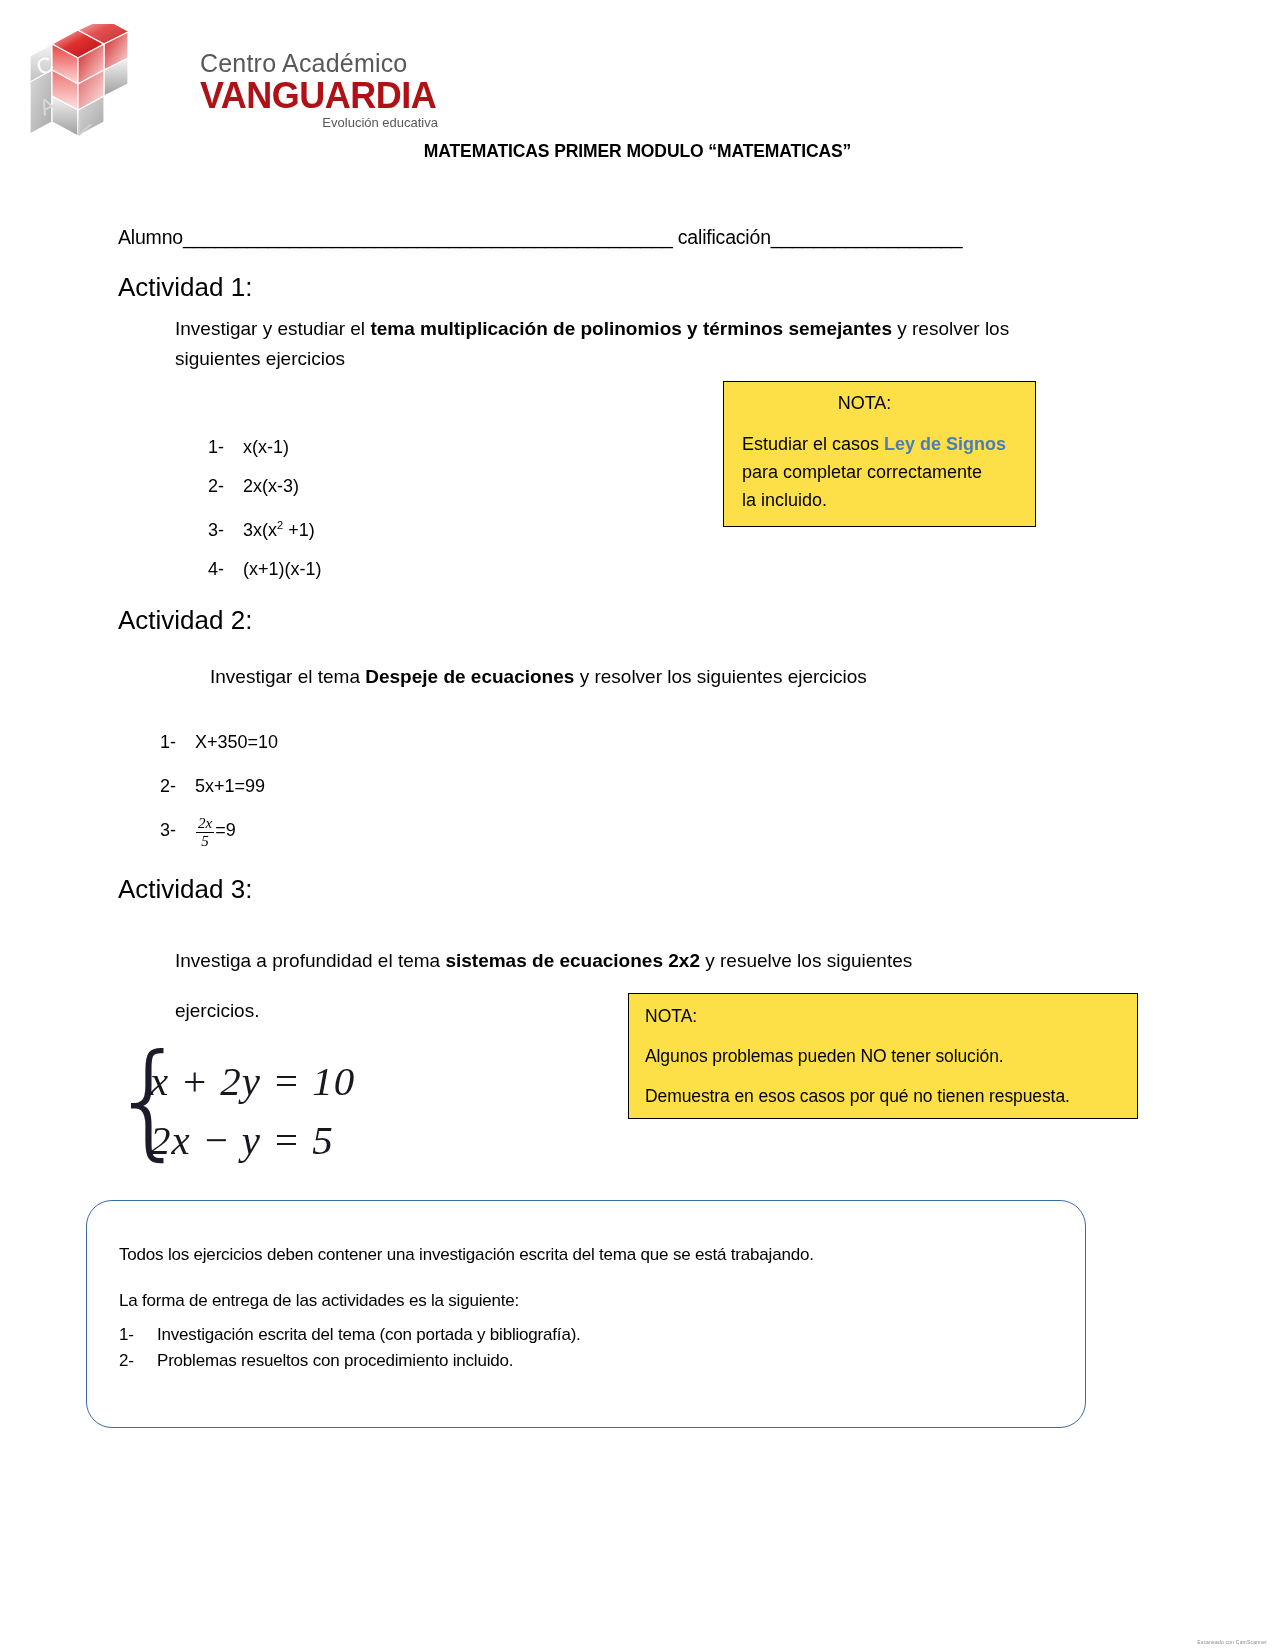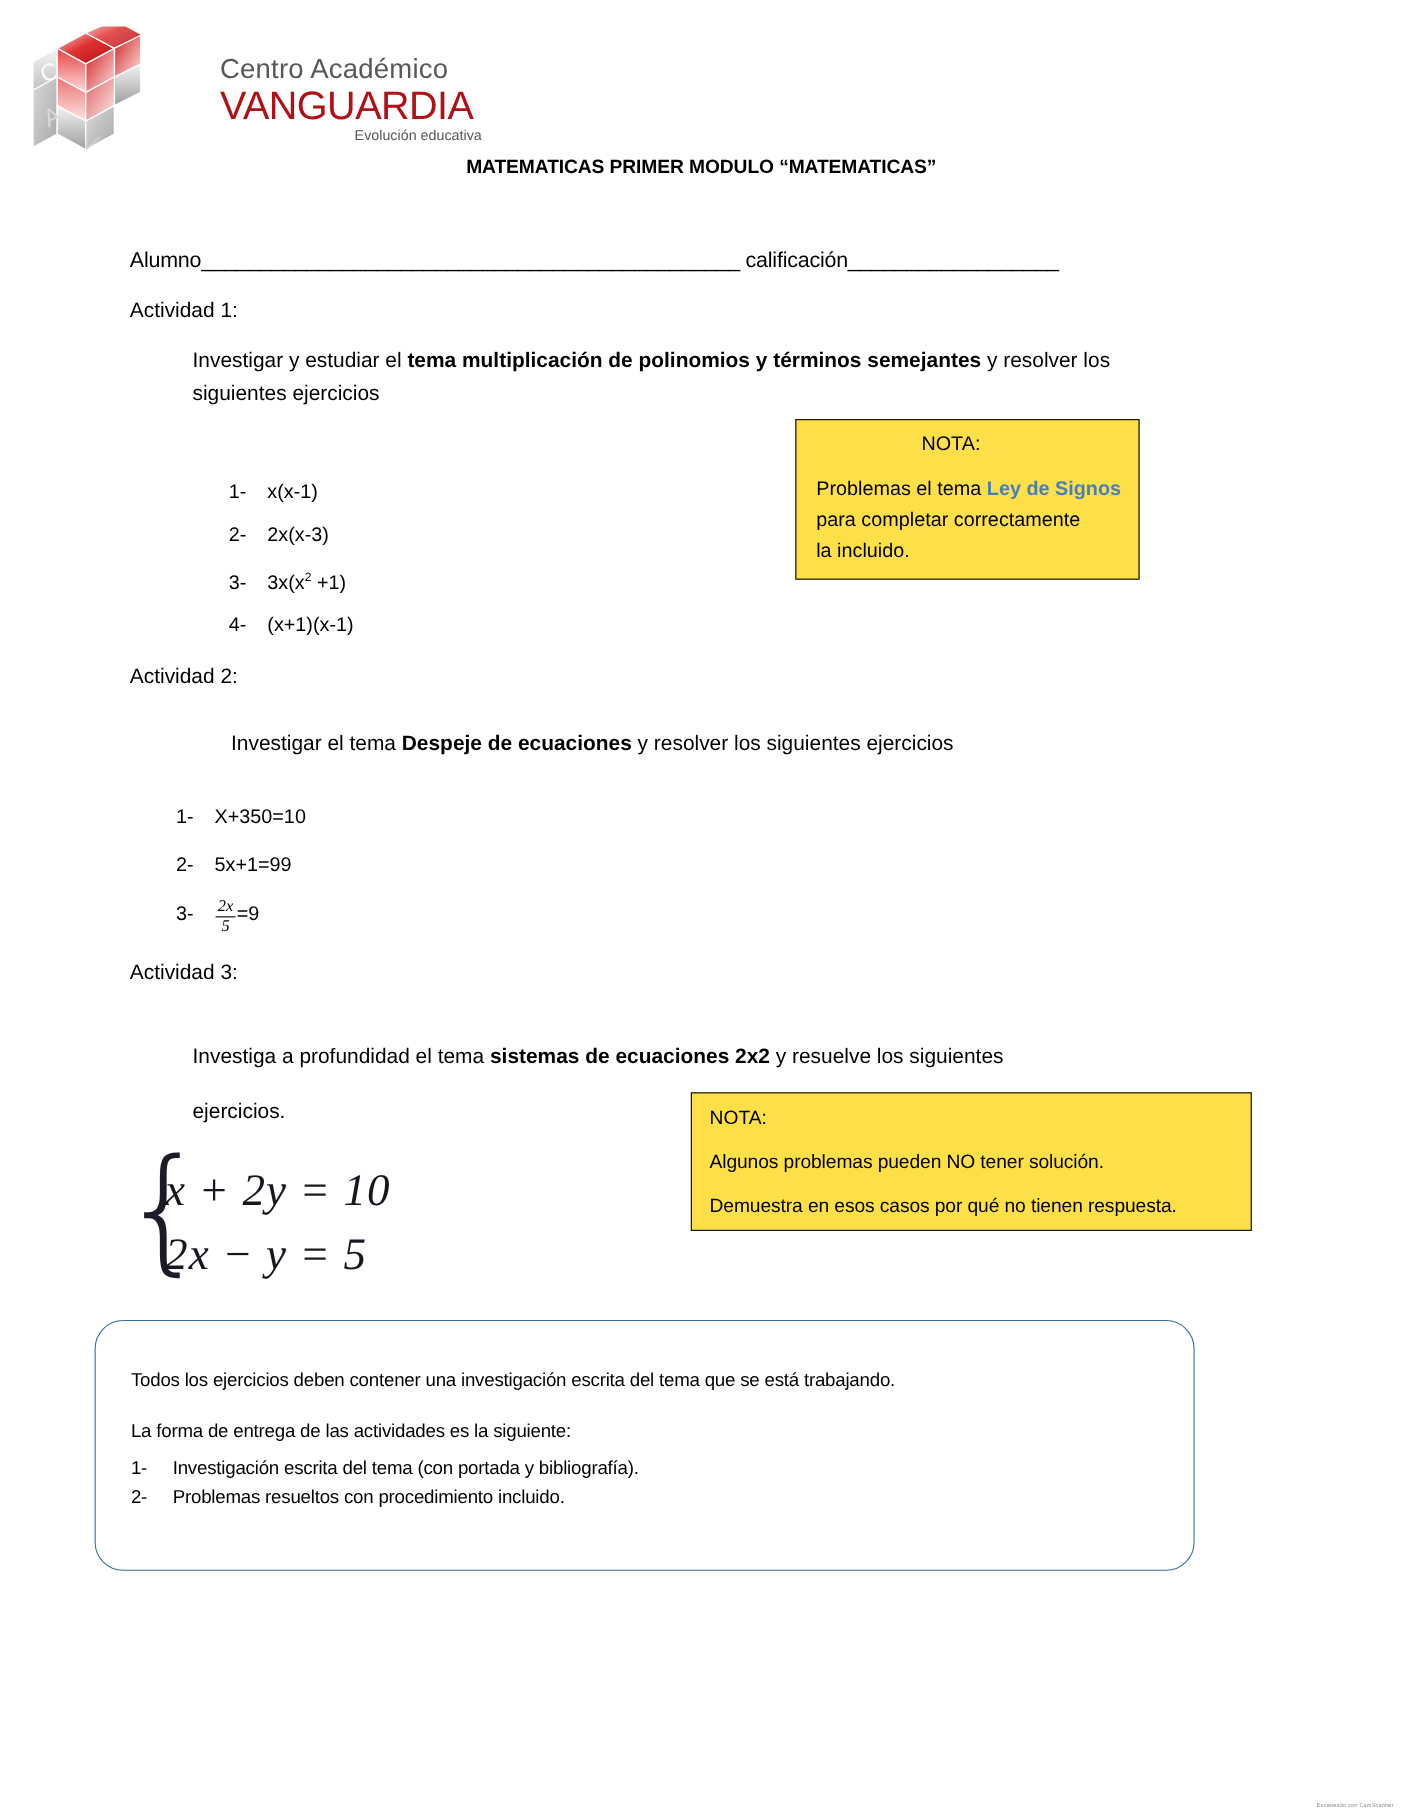--- a/index.html
+++ b/index.html
@@ -54,21 +54,21 @@
   }
   .logo-line1 {
     font-size: 25px;
     color: #58585a;
     letter-spacing: 0.2px;
     line-height: 27px;
     font-family: "Liberation Sans", sans-serif;
   }
   .logo-line2 {
     font-size: 36px;
-    font-weight: normal;
+    font-weight: bold;
     color: #b01116;
     letter-spacing: -0.5px;
     line-height: 38px;
     font-family: "Liberation Sans", sans-serif;
   }
   .logo-line3 {
     font-size: 13px;
     color: #58585a;
     text-align: right;
     padding-right: 2px;
@@ -90,21 +90,21 @@
   .abs { position: absolute; }
 
   .line-alumno {
     left: 118px;
     top: 226px;
     font-size: 19.5px;
     letter-spacing: -0.2px;
     white-space: nowrap;
   }
   .act-head {
-    font-size: 19px;
+    font-size: 26px;
     left: 118px;
   }
   .para {
     font-size: 19px;
     line-height: 30px;
   }
   .bold { font-weight: bold; }
 
   .ex-list {
     font-size: 18px;
@@ -323,21 +323,21 @@
       <span class="ex-num">3-</span><span>3x(x</span><sup>2</sup><span> +1)</span>
     </div>
     <div class="ex-row">
       <span class="ex-num">4-</span><span>(x+1)(x-1)</span>
     </div>
   </div>
 
   <div class="note-box note1">
     <div class="note1-title">NOTA:</div>
     <div class="note1-body">
-      <span>Problemas el tema </span><span class="blue-bold">Ley de Signos</span>
+      <span>Estudiar el casos </span><span class="blue-bold">Ley de Signos</span>
       <div>para completar correctamente</div>
       <div>la incluido.</div>
     </div>
   </div>
 
   <div class="abs act-head" style="top:605px;">Actividad 2:</div>
 
   <div class="abs para" style="left:210px; top:662px; width:830px;">
     <span>Investigar el tema </span><span class="bold">Despeje de ecuaciones</span><span> y resolver los siguientes ejercicios</span>
   </div>

